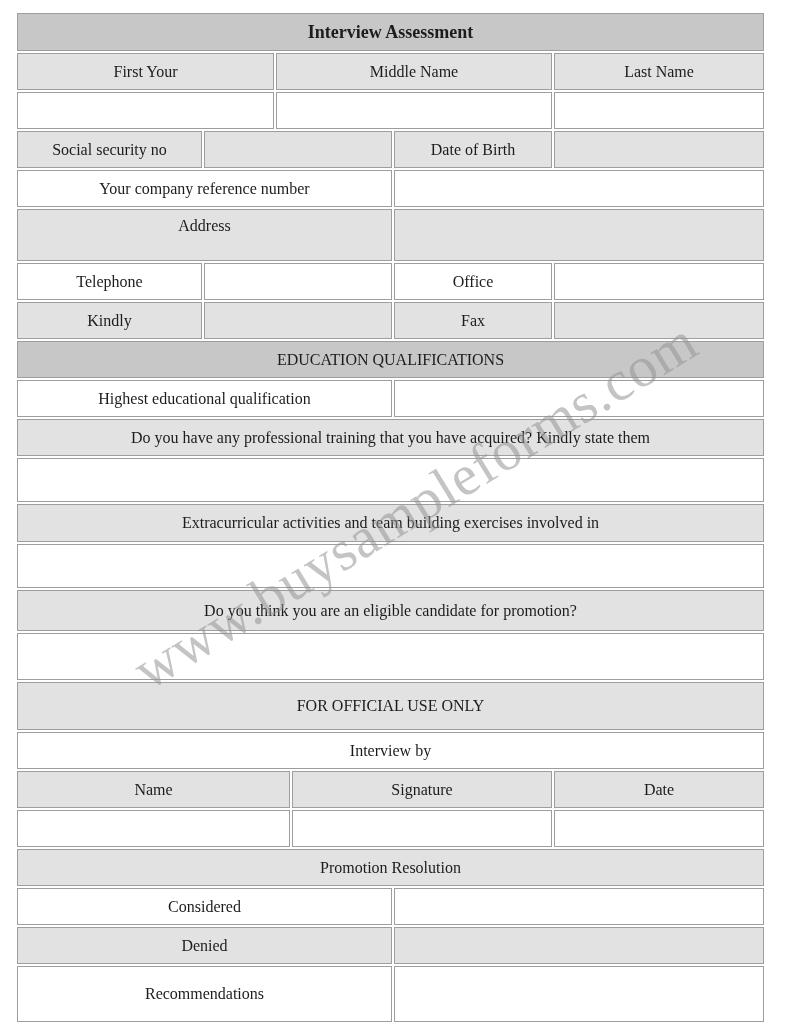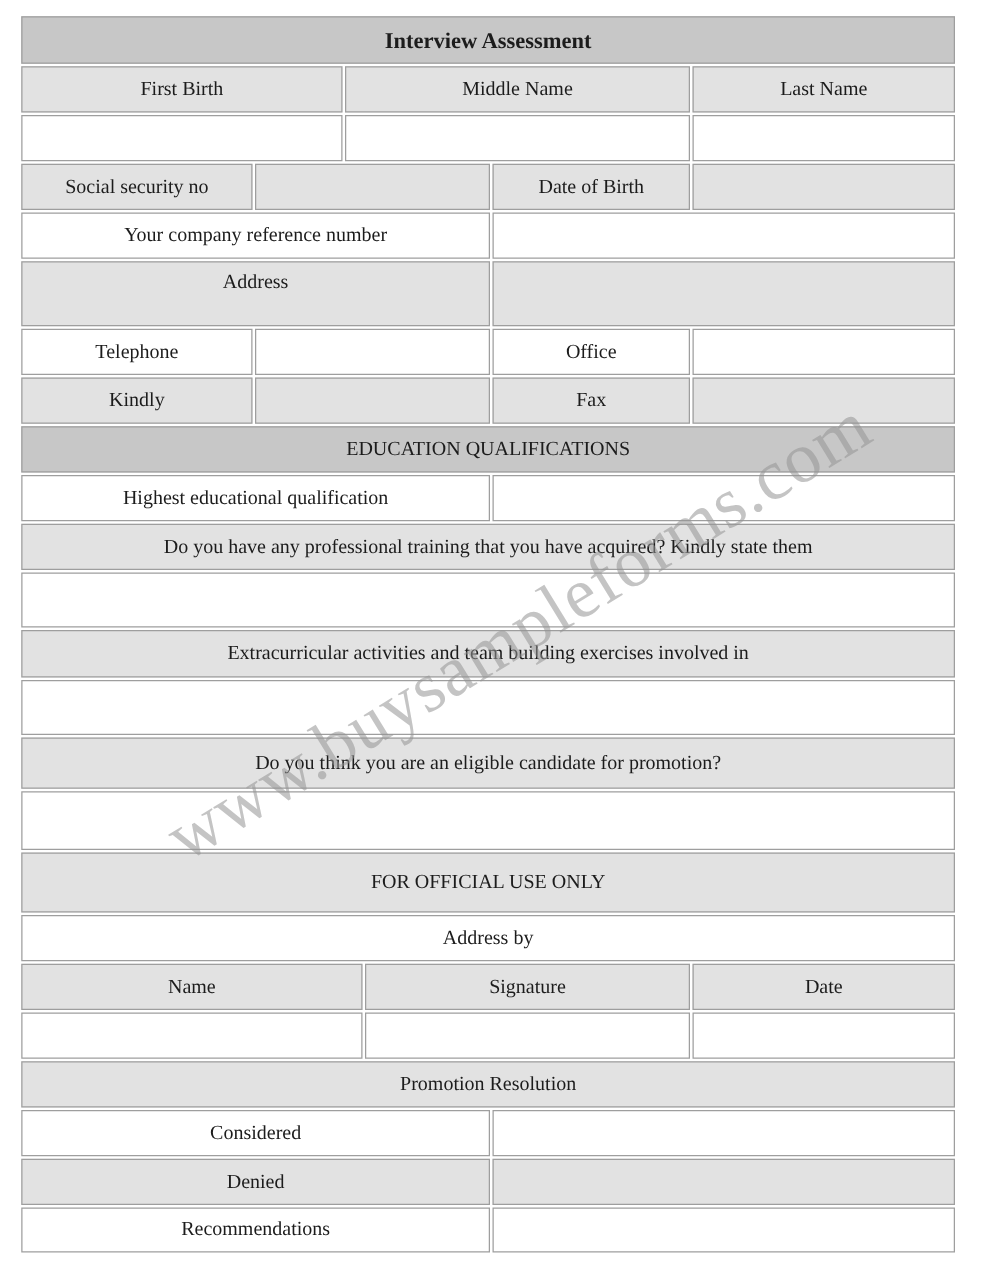--- a/index.html
+++ b/index.html
@@ -37,21 +37,21 @@
   }
   td.bar   { background: #c7c7c7; }
   td.lbl   { background: #e2e2e2; }
   td.white { background: #ffffff; }
   td.title-cell { font-size: 18px; font-weight: bold; }
   td.addr-label, td.addr-input { vertical-align: top; padding-top: 7px; }
   
   tr.h36 > td { height: 48px; }
   tr.h37 > td { height: 37px; }
   tr.h38 > td { height: 38px; }
-  tr.h40 > td { height: 36px; }
+  tr.h40 > td { height: 56px; }
   tr.h41 > td { height: 41px; }
   tr.h44 > td { height: 44px; }
   tr.h47 > td { height: 47px; }
   tr.h64 > td { height: 52px; }
 
   .watermark {
     position: absolute;
     left: 415px;
     top: 505px;
     transform: translate(-50%, -50%) rotate(-31.5deg);
@@ -80,21 +80,21 @@
         <col style="width:158px">
         <col style="width:210px">
     </colgroup>
 
     <tbody>
         <tr class="h38">
       <td colspan="6" class="bar title-cell">Interview Assessment</td>
     </tr>
 
     <tr class="h37">
-      <td colspan="2" class="lbl">First Birth</td>
+      <td colspan="2" class="lbl">First Your</td>
       <td colspan="3" class="lbl">Middle Name</td>
       <td class="lbl">Last Name</td>
     </tr>
 
     <tr class="h37">
       <td colspan="2" class="white"></td>
       <td colspan="3" class="white"></td>
       <td class="white"></td>
     </tr>
 
@@ -156,21 +156,21 @@
       <td colspan="6" class="lbl">Do you think you are an eligible candidate for promotion?</td>
     </tr>
     <tr class="h47">
       <td colspan="6" class="white"></td>
     </tr>
 
     <tr class="h36">
       <td colspan="6" class="lbl">FOR OFFICIAL USE ONLY</td>
     </tr>
     <tr class="h37">
-      <td colspan="6" class="white">Address by</td>
+      <td colspan="6" class="white">Interview by</td>
     </tr>
 
     <tr class="h37">
       <td colspan="3" class="lbl">Name</td>
       <td colspan="2" class="lbl">Signature</td>
       <td class="lbl">Date</td>
     </tr>
     <tr class="h37">
       <td colspan="3" class="white"></td>
       <td colspan="2" class="white"></td>

